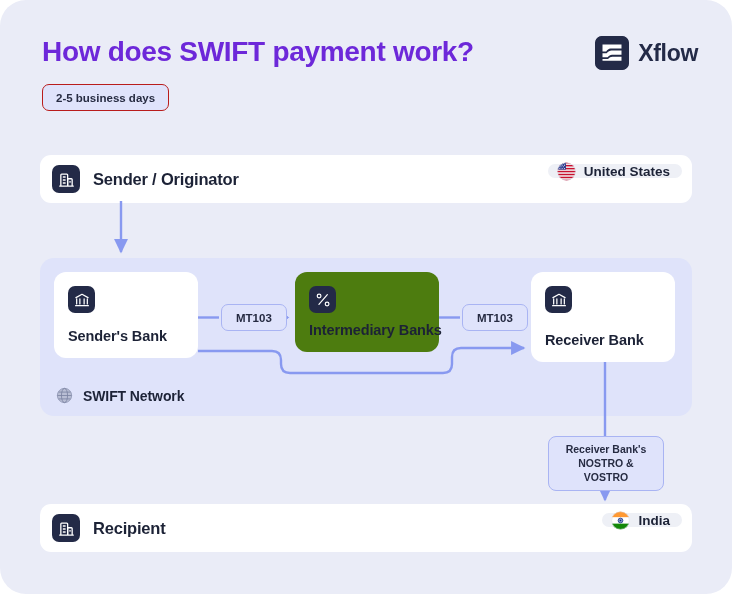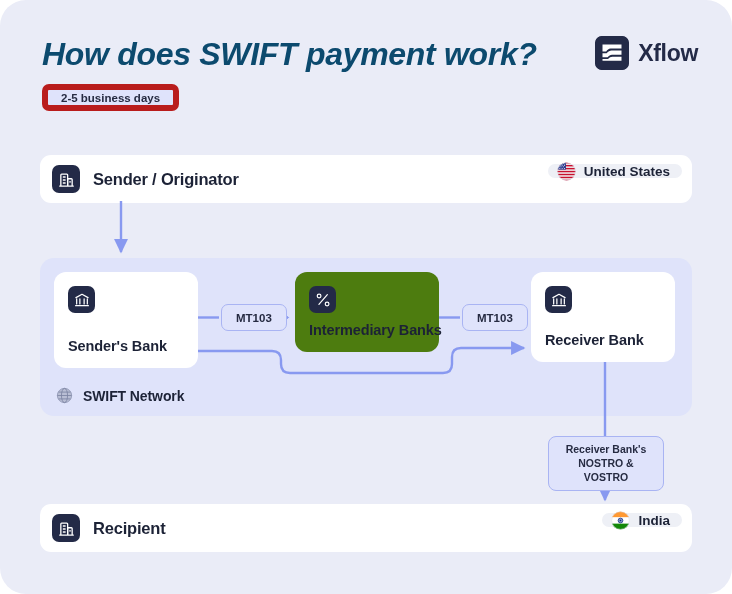--- a/index.html
+++ b/index.html
@@ -29,26 +29,25 @@
     position: absolute;
     left: 42px;
     top: 36px;
     right: 34px;
     height: 46px;
   }
   #page-title {
     position: absolute;
     left: 0;
     top: 0;
-    font-size: 32px;
-    font-weight: bold;
-    color: #0c4a6e;
+    font-size: 28px;
+    font-weight: bold;
+    color: #6d28d9;
     letter-spacing: -0.3px;
     white-space: nowrap;
-    font-style: italic;
   }
   #brand {
     position: absolute;
     right: 0;
     top: 0;
     display: flex;
     align-items: center;
     gap: 9px;
   }
   #brand-mark {
@@ -68,21 +67,21 @@
   
   #duration-badge {
     position: absolute;
     left: 42px;
     top: 84px;
     height: 27px;
     padding: 0 13px;
     display: flex;
     align-items: center;
     background: #dfe3fb;
-    border: 6px solid #b91c1c;
+    border: 1px solid #b91c1c;
     border-radius: 7px;
     font-size: 11.5px;
     font-weight: bold;
     color: #262b42;
     box-sizing: border-box;
   }
 
   
   .party-row {
     position: absolute;
@@ -200,21 +199,21 @@
     font-weight: bold;
     color: #1c2236;
     letter-spacing: -0.1px;
     white-space: nowrap;
   }
 
   #node-senders-bank {
     left: 54px;
     top: 272px;
     width: 144px;
-    height: 96px;
+    height: 86px;
     background: #ffffff;
   }
   #node-intermediary-banks {
     left: 295px;
     top: 272px;
     width: 144px;
     height: 80px;
     background: #4d7c0f;
   }
   #node-receiver-bank {

